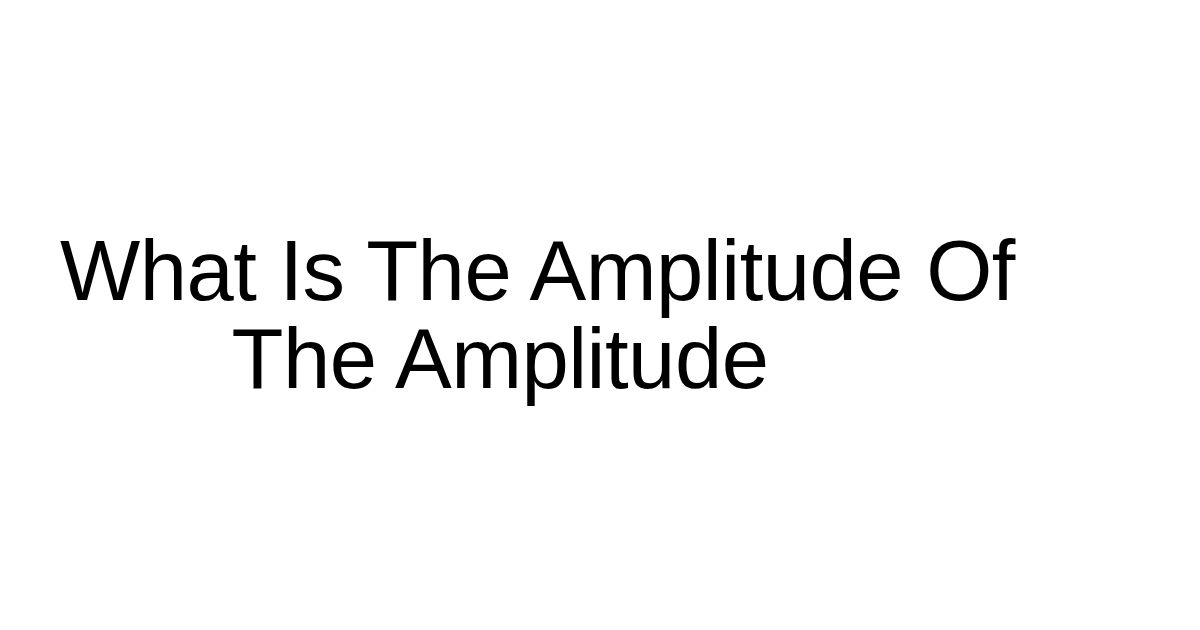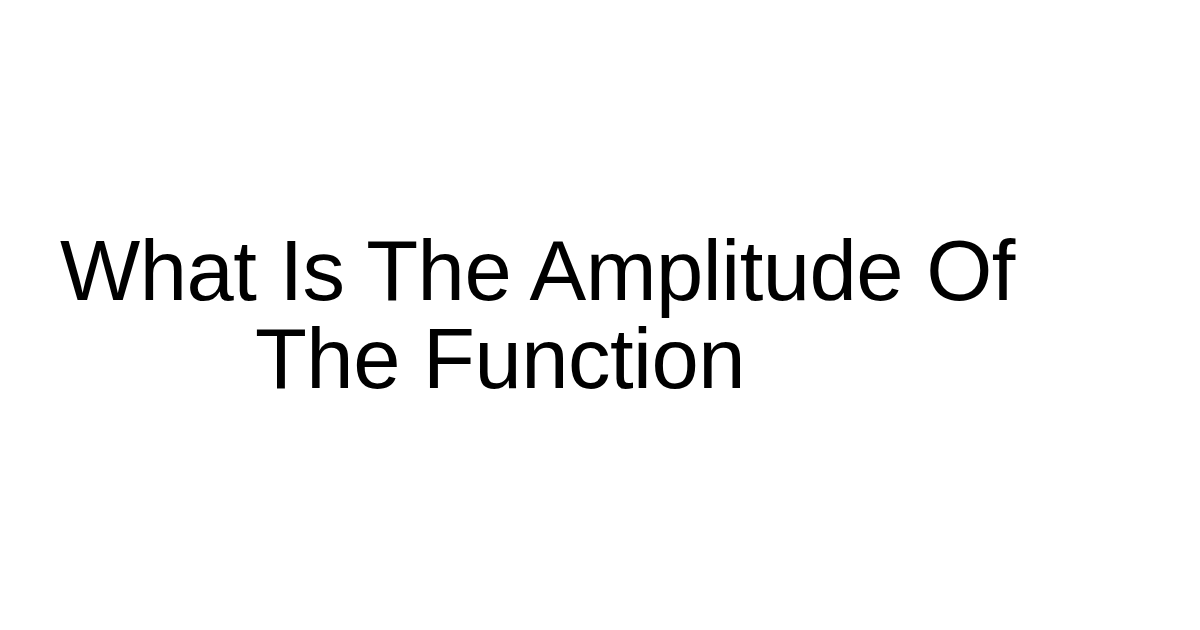--- a/index.html
+++ b/index.html
@@ -44,15 +44,15 @@
     letter-spacing: -0.5px;
     white-space: nowrap;
   }
 </style>
 </head>
 <body>
 
 <div class="card">
   <div class="title-block">
     <span class="title-line">What Is The Amplitude Of</span>
-    <span class="title-line">The Function</span>
+    <span class="title-line">The Amplitude</span>
   </div>
 </div>
 
 </body></html>

